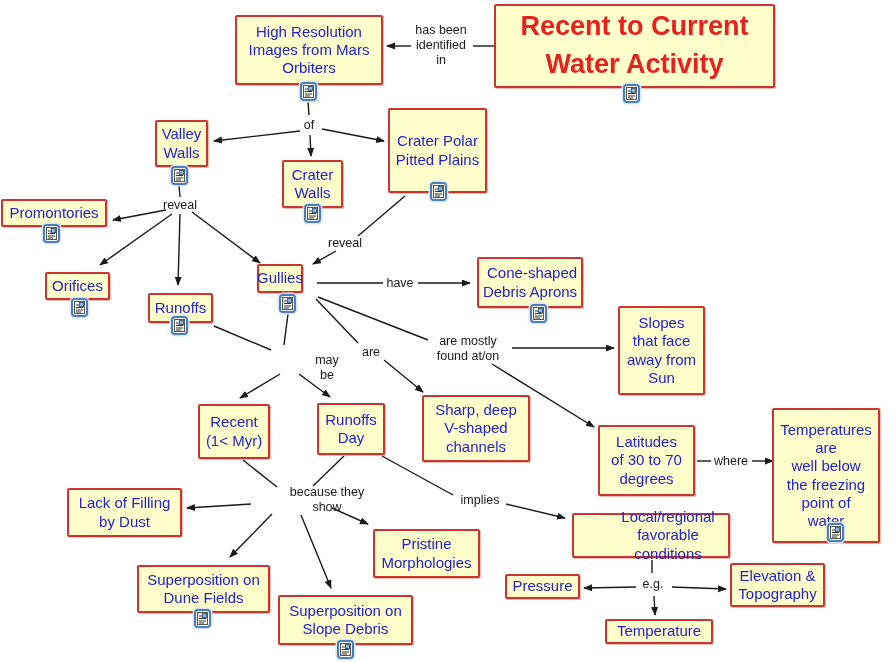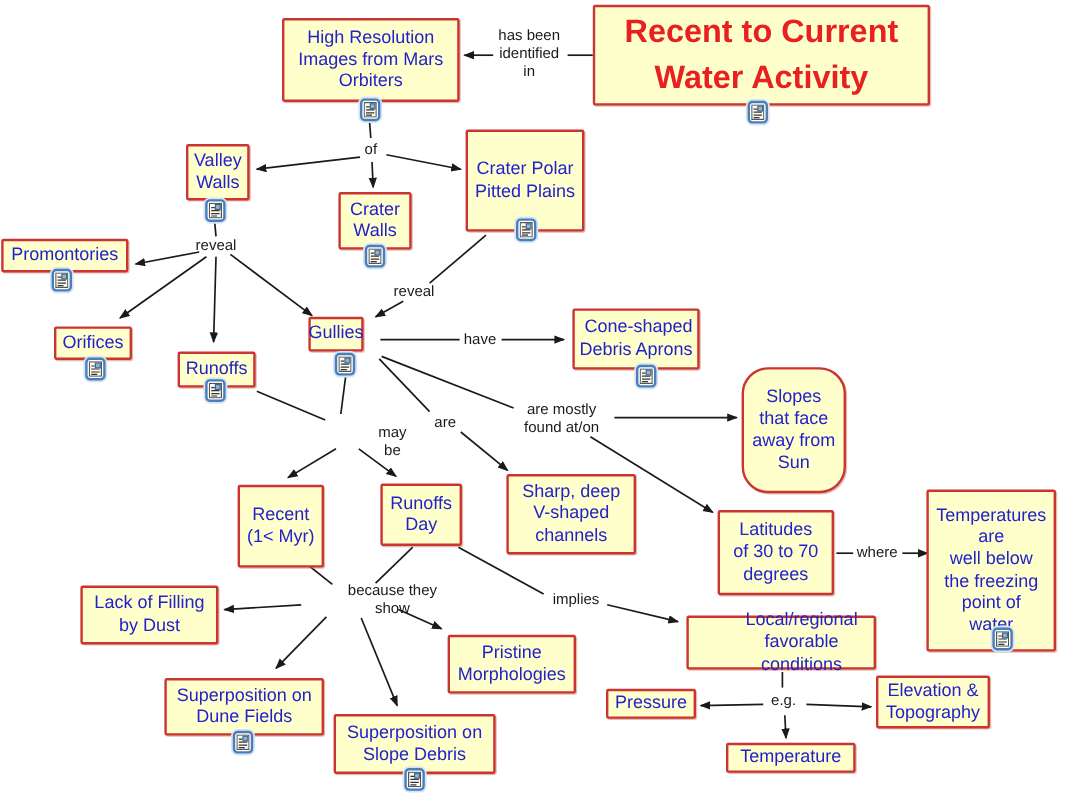--- a/index.html
+++ b/index.html
@@ -197,21 +197,21 @@
       <div class="res-icon" style="left: 530px; top: 304px;">
         <svg width="11" height="13" viewBox="0 0 11 13">
           <rect x="0.5" y="0.5" width="10" height="12" fill="#fdfdf2" stroke="#555"></rect>
           <line x1="2" y1="4" x2="5" y2="4" stroke="#333"></line>
           <line x1="2" y1="6.5" x2="9" y2="6.5" stroke="#333"></line>
           <line x1="2" y1="9" x2="9" y2="9" stroke="#333"></line>
           <line x1="2" y1="11" x2="7" y2="11" stroke="#333"></line>
           <rect x="5.5" y="1.5" width="4" height="4" fill="#8fb4d8" stroke="#446688"></rect>
         </svg>
       </div>
-      <div class="node" style="left: 618px; top: 306px; width: 87px; height: 105px; border-radius: 22px;"><span>Slopes
+      <div class="node" style="left: 618px; top: 306px; width: 87px; height: 89px;"><span>Slopes
 that face
 away from
 Sun</span></div>
       <div class="node" style="left: 598px; top: 425px; width: 97px; height: 71px;"><span>Latitudes
 of 30 to 70
 degrees</span></div>
       <div class="node" style="left: 772px; top: 395px; width: 108px; height: 135px; margin-top: 13px;"><span>Temperatures
 are
 well below
 the freezing
@@ -220,21 +220,21 @@
       <div class="res-icon" style="left: 827px; top: 523px;">
         <svg width="11" height="13" viewBox="0 0 11 13">
           <rect x="0.5" y="0.5" width="10" height="12" fill="#fdfdf2" stroke="#555"></rect>
           <line x1="2" y1="4" x2="5" y2="4" stroke="#333"></line>
           <line x1="2" y1="6.5" x2="9" y2="6.5" stroke="#333"></line>
           <line x1="2" y1="9" x2="9" y2="9" stroke="#333"></line>
           <line x1="2" y1="11" x2="7" y2="11" stroke="#333"></line>
           <rect x="5.5" y="1.5" width="4" height="4" fill="#8fb4d8" stroke="#446688"></rect>
         </svg>
       </div>
-      <div class="node" style="left: 198px; top: 404px; width: 72px; height: 69px;"><span>Recent
+      <div class="node" style="left: 198px; top: 404px; width: 72px; height: 55px;"><span>Recent
 (1&lt; Myr)</span></div>
       <div class="node" style="left: 317px; top: 403px; width: 68px; height: 52px;"><span>Runoffs
 Day</span></div>
       <div class="node" style="left: 422px; top: 395px; width: 108px; height: 67px;"><span>Sharp, deep
 V-shaped
 channels</span></div>
       <div class="node" style="left: 67px; top: 488px; width: 115px; height: 49px;"><span>Lack of Filling
 by Dust</span></div>
       <div class="node" style="left: 373px; top: 529px; width: 107px; height: 49px;"><span>Pristine
 Morphologies</span></div>

